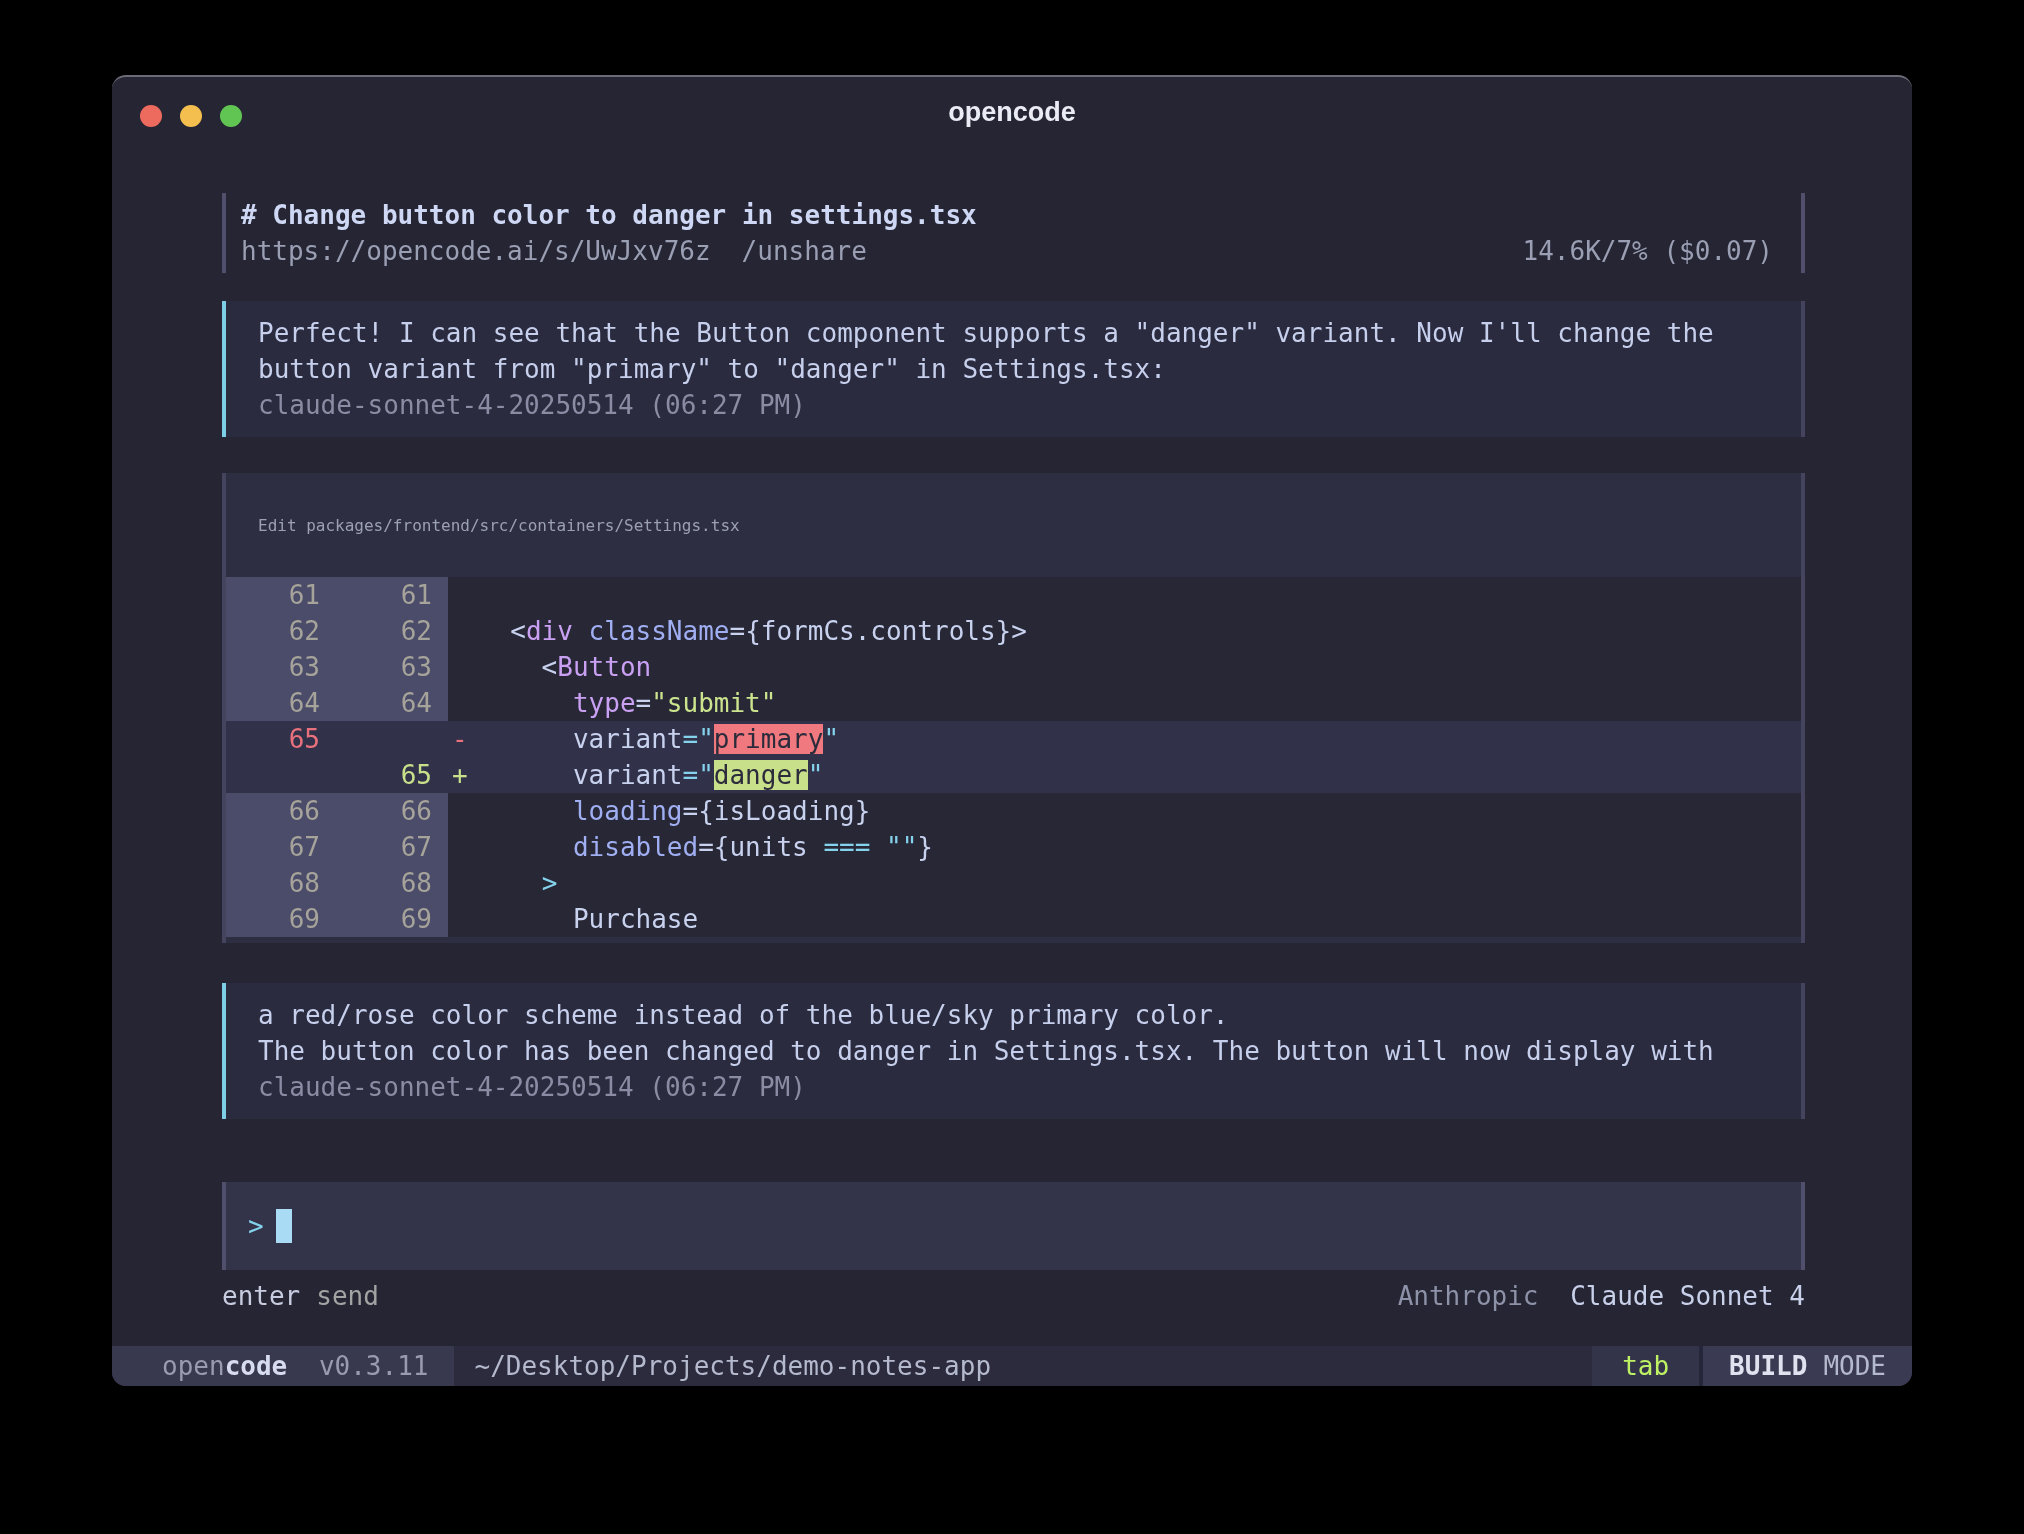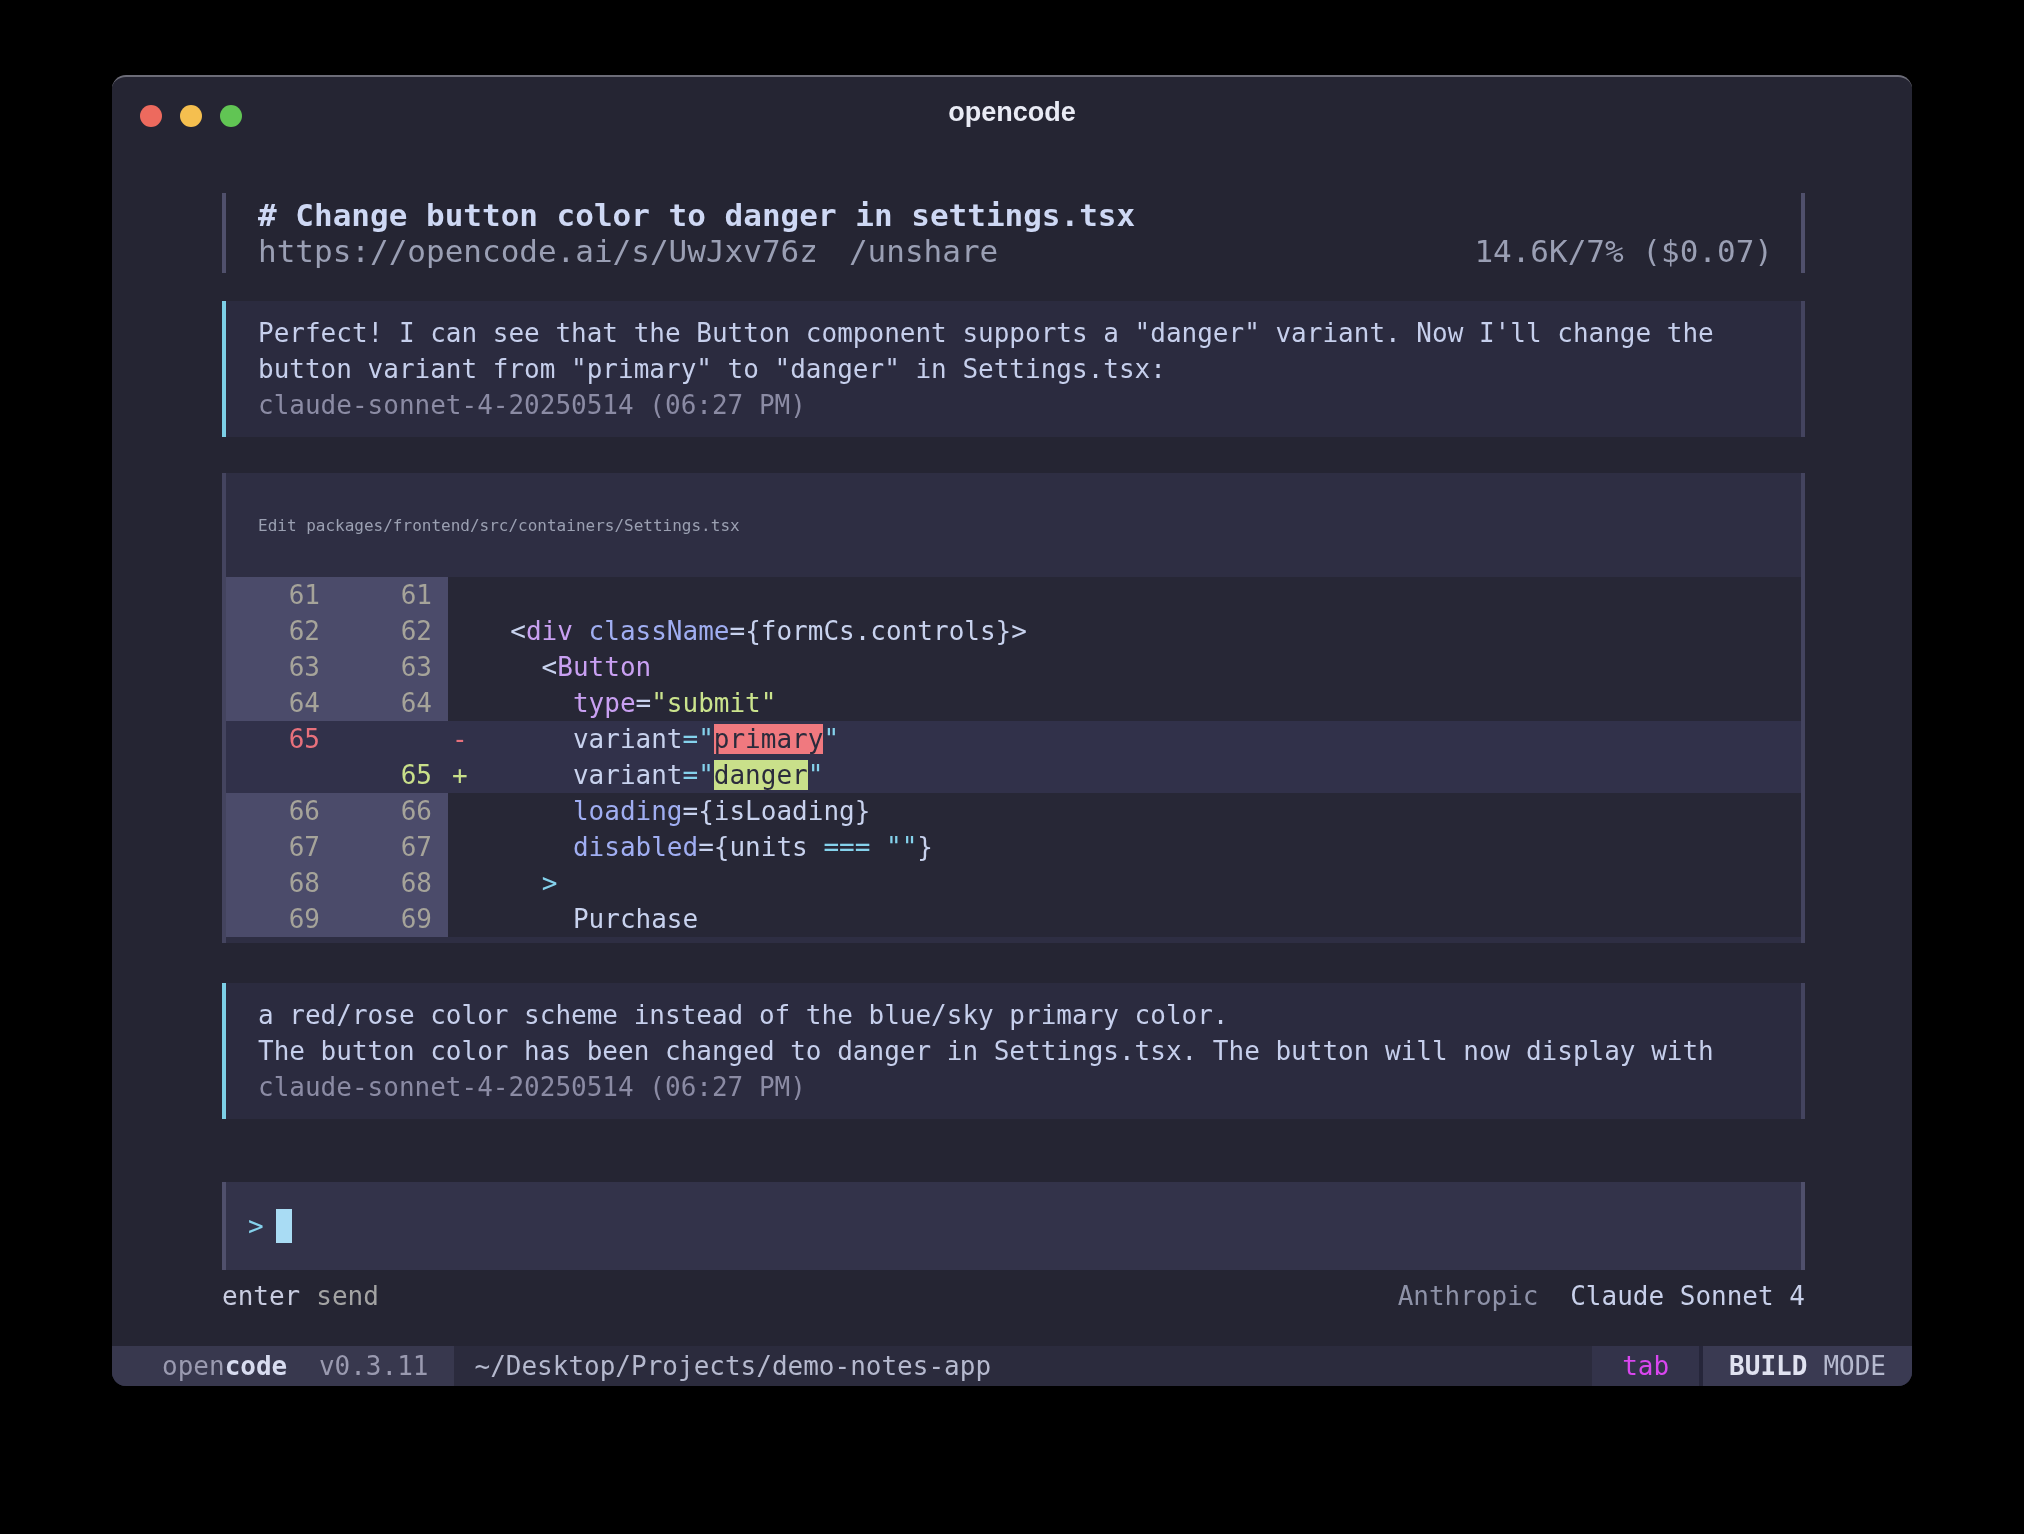--- a/index.html
+++ b/index.html
@@ -14,21 +14,21 @@
   .light { width:22px; height:22px; border-radius:50%; }
   .light.red { background:#ed6a5e; } .light.yellow { background:#f5bf4f; } .light.green { background:#61c554; }
   .win-title { position:absolute; left:0; right:0; top:20px; text-align:center;
                font-family:"Liberation Sans", sans-serif; font-weight:bold;
                font-size:27px; color:#e9ebf5; }
   
   .content { position:absolute; left:110px; top:116px; width:1583px; }
   .block { width:100%; }
   
   .share-header { border-left:4px solid #50506c; border-right:4px solid #50506c;
-                  padding:4px 28px 4px 32px; height:80px; font-size:31px; line-height:36px; }
+                  padding:4px 28px 4px 15px; height:80px; font-size:26px; line-height:36px; }
   .share-title { color:#ced8f4; font-weight:bold; }
   .share-line2 { display:flex; color:#9a9fb4; }
   .share-url { color:#9a9fb4; } .share-unshare { margin-left:31px; color:#9a9fb4; }
   .share-stats { margin-left:auto; color:#9a9fb4; }
   
   .msg { margin-top:28px; background:#2b2b3f; border-left:4px solid #7ccfe6;
          border-right:4px solid #44445f; padding:14px 28px 14px 32px;
          font-size:26px; line-height:36px; color:#c6cfec; }
   .msg .meta { color:#8b8ba4; }
   
@@ -66,21 +66,21 @@
   .provider { color:#8e92a8; } .model { color:#c8d0ea; margin-left:16px; }
   
   .statusbar { position:absolute; left:0; right:0; bottom:0; height:40px;
                background:#2b2b3d; display:flex; align-items:stretch;
                font-size:26px; line-height:40px; }
   .sb-app { background:#38384e; padding:0 26px; }
   .sb-open { color:#9a9ab0;margin-left:24px; } .sb-code { color:#d8dcf0; font-weight:bold; }
   .sb-ver { color:#9a9ab0; margin-left:16px; }
   .sb-path { color:#b5b9ce; margin-left:20px; }
   .sb-right { margin-left:auto; display:flex; align-items:stretch; }
-  .sb-tab { background:#33334a; color:#d946ef; padding:0 30px; }
+  .sb-tab { background:#33334a; color:#bef264; padding:0 30px; }
   .sb-div { width:4px; background:#26263a; }
   .sb-mode { background:#3a3a52; padding:0 26px; }
   .sb-mode-bold { color:#e0e2f0; font-weight:bold; }
   .sb-mode-rest { color:#b5b9ce; margin-left:16px; }
 </style>
 </head>
 <body>
 
 <div class="window">
 

